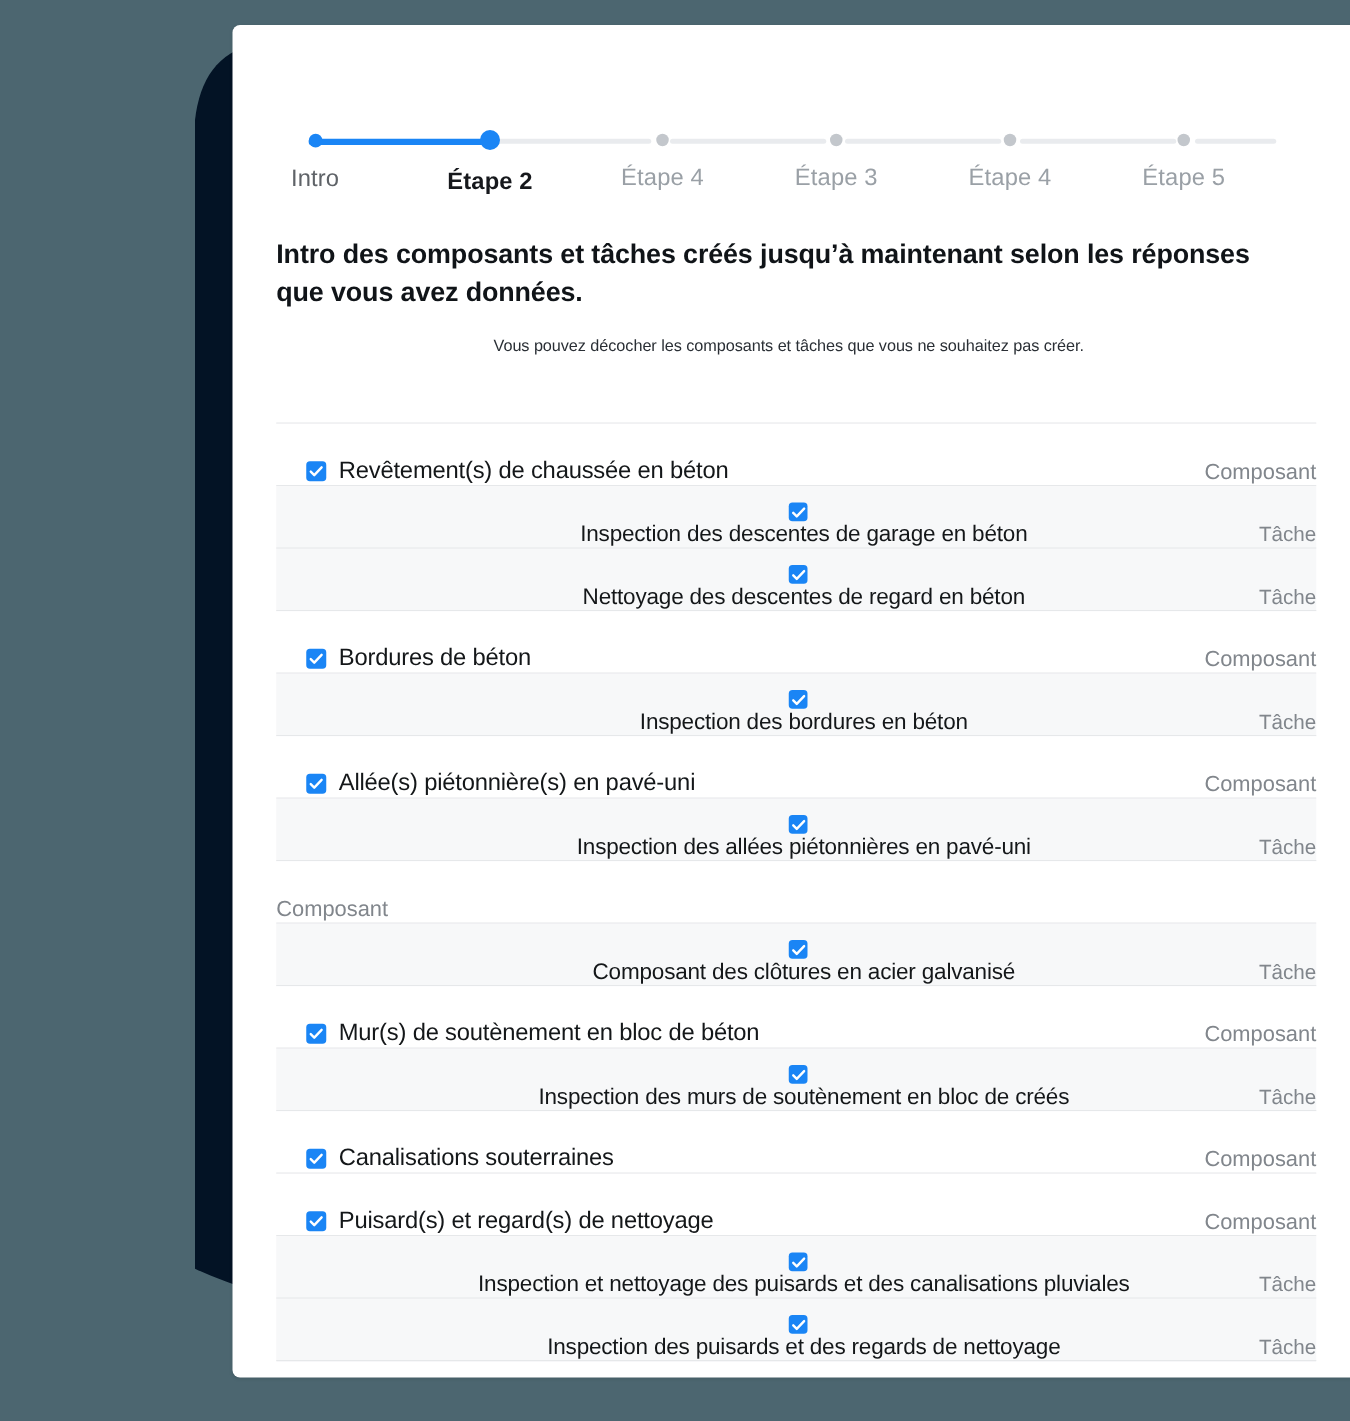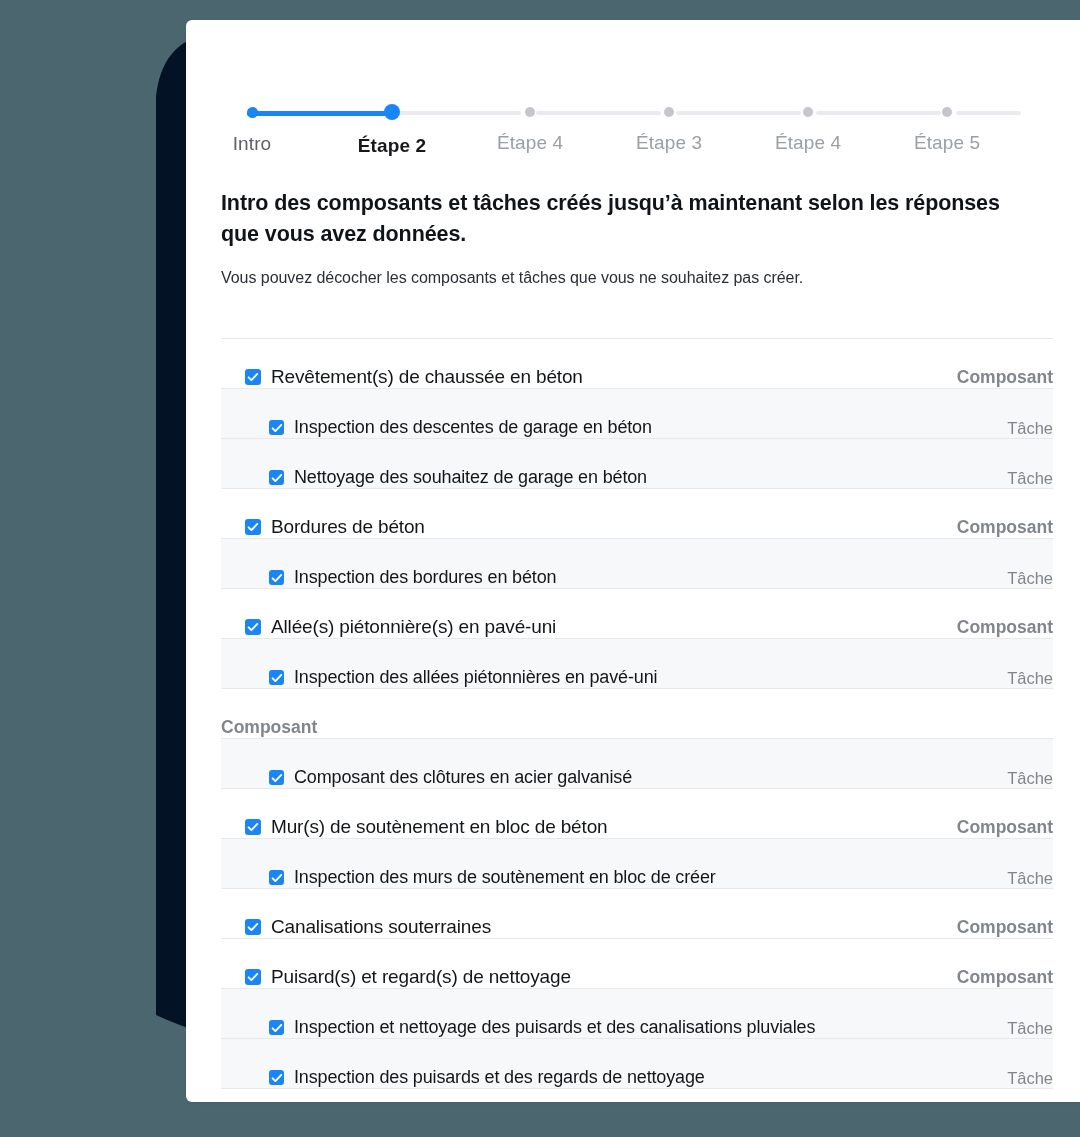--- a/index.html
+++ b/index.html
@@ -111,23 +111,24 @@
   }
   #heading {
     font-size: 21.5px;
     font-weight: 700;
     color: #101418;
     line-height: 1.45;
     letter-spacing: -0.1px;
   }
   #subheading {
     margin-top: 19px;
-    font-size: 16px;
+    font-size: 13px;
     color: #2a2f35;
     letter-spacing: -0.05px;
+    text-align: center;
   }
 
   
   #item-list {
     position: absolute;
     left: 35px;
     top: 318px;
     width: 832px;
     border-top: 1px solid #e6e8ea;
   }
@@ -142,21 +143,21 @@
   .row.task {
     background: #f7f8f9;
   }
   .row-left {
     display: flex;
     align-items: center;
     flex: 1 1 auto;
     min-width: 0;
   }
   .row.component .row-left { padding-left: 24px; }
-  .row.task .row-left { padding-left: 48px; }
+  .row.task .row-left { padding-left: 48px; flex-direction: column; }
 
   .cb {
     position: relative;
     flex: 0 0 auto;
     border-radius: 3px;
     background: #1a85f5;
     display: inline-block;
   }
   .row.component .cb { width: 16px; height: 16px; }
   .row.task .cb { width: 15px; height: 15px; }
@@ -171,21 +172,21 @@
   }
   .row.task .row-label { font-size: 18px; }
 
   .row-kind {
     flex: 0 0 auto;
     color: #81868c;
     padding-right: 0;
     white-space: nowrap;
     text-align: right;
   }
-  .row.component .row-kind { font-size: 17.5px; font-weight: bold; }
+  .row.component .row-kind { font-size: 17.5px; }
   .row.task .row-kind { font-size: 16.5px; }
 </style>
 </head>
 <body>
 
 <svg id="navy-shape" viewBox="0 0 1080 1137" preserveAspectRatio="none" aria-hidden="true">
   <path d="M 210 33
            C 175 40, 160 62, 156 96
            L 156 1015
            C 280 1072, 560 1105, 800 1100
@@ -259,21 +260,21 @@
         </div>
         <div class="row-kind">Tâche</div>
       </div>
       <div class="row task">
         <div class="row-left">
           <span class="cb">
             <svg width="16" height="16" viewBox="0 0 16 16" aria-hidden="true">
               <path d="M3.6 8.3 L6.4 11.1 L12.3 4.9" fill="none" stroke="#ffffff" stroke-width="1.9" stroke-linecap="round" stroke-linejoin="round"></path>
             </svg>
           </span>
-          <span class="row-label">Nettoyage des souhaitez de garage en béton</span>
+          <span class="row-label">Nettoyage des descentes de regard en béton</span>
         </div>
         <div class="row-kind">Tâche</div>
       </div>
       <div class="row component">
         <div class="row-left">
           <span class="cb">
             <svg width="16" height="16" viewBox="0 0 16 16" aria-hidden="true">
               <path d="M3.6 8.3 L6.4 11.1 L12.3 4.9" fill="none" stroke="#ffffff" stroke-width="1.9" stroke-linecap="round" stroke-linejoin="round"></path>
             </svg>
           </span>
@@ -339,21 +340,21 @@
         </div>
         <div class="row-kind">Composant</div>
       </div>
       <div class="row task">
         <div class="row-left">
           <span class="cb">
             <svg width="16" height="16" viewBox="0 0 16 16" aria-hidden="true">
               <path d="M3.6 8.3 L6.4 11.1 L12.3 4.9" fill="none" stroke="#ffffff" stroke-width="1.9" stroke-linecap="round" stroke-linejoin="round"></path>
             </svg>
           </span>
-          <span class="row-label">Inspection des murs de soutènement en bloc de créer</span>
+          <span class="row-label">Inspection des murs de soutènement en bloc de créés</span>
         </div>
         <div class="row-kind">Tâche</div>
       </div>
       <div class="row component">
         <div class="row-left">
           <span class="cb">
             <svg width="16" height="16" viewBox="0 0 16 16" aria-hidden="true">
               <path d="M3.6 8.3 L6.4 11.1 L12.3 4.9" fill="none" stroke="#ffffff" stroke-width="1.9" stroke-linecap="round" stroke-linejoin="round"></path>
             </svg>
           </span>

